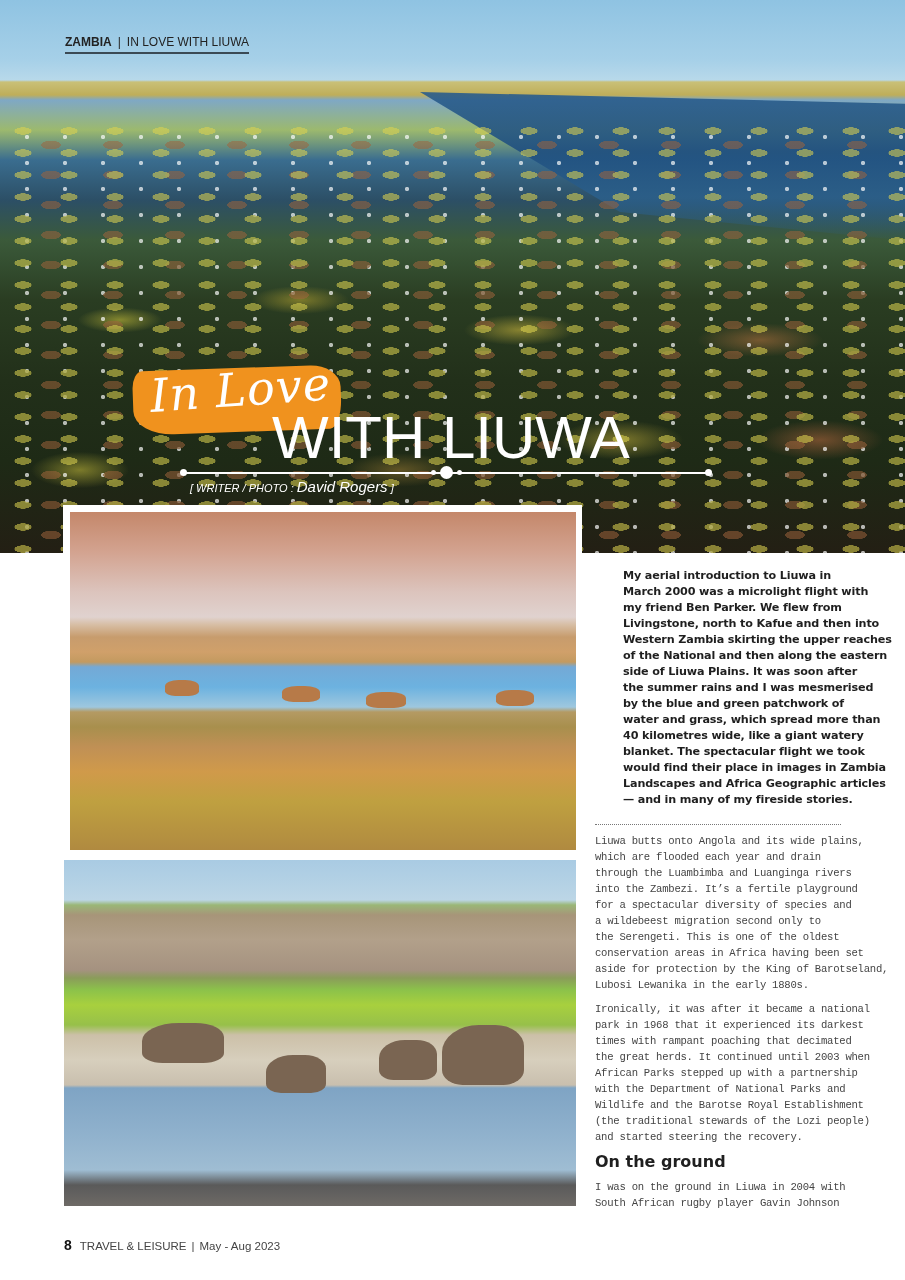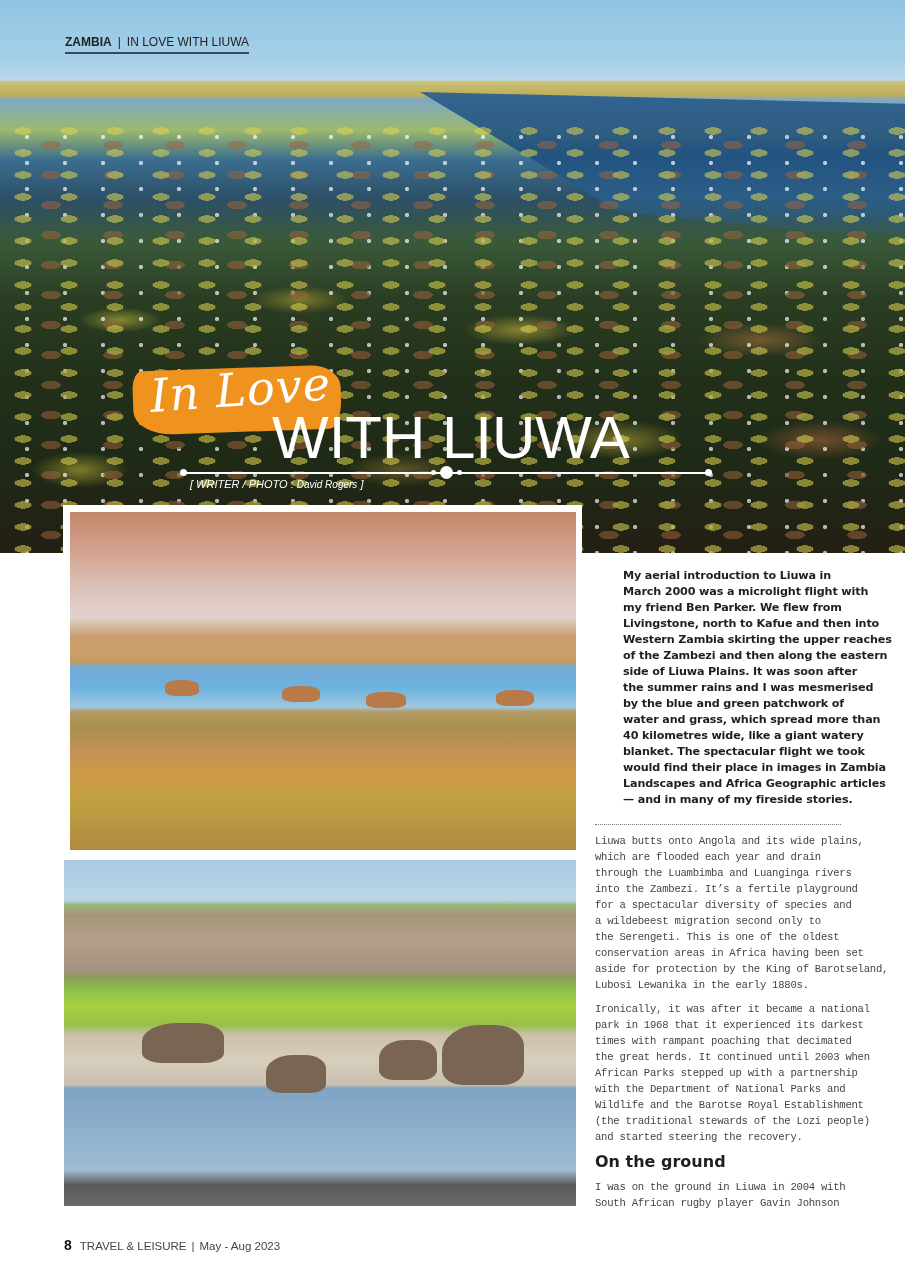--- a/index.html
+++ b/index.html
@@ -72,21 +72,21 @@
   .dot { position: absolute; background: #fff; border-radius: 50%; }
   .dot.l { left: 180px; top: 469px; width: 7px; height: 7px; }
   .dot.r { left: 705px; top: 469px; width: 7px; height: 7px; }
   .dot.c { left: 440px; top: 466px; width: 13px; height: 13px; }
   .dot.cl { left: 431px; top: 470px; width: 5px; height: 5px; }
   .dot.cr { left: 457px; top: 470px; width: 5px; height: 5px; }
   .byline {
     position: absolute; left: 190px; top: 478px;
     font-family: "Liberation Sans", sans-serif; font-style: italic; font-size: 11px; color: #fff; white-space: nowrap;
   }
-  .byline .by-name { font-size: 10px; margin-top: 12px; }
+  .byline .by-name { font-size: 15px; margin-top: 12px; }
 
   
   .photo-frame {
     position: absolute; left: 63px; top: 505px; width: 519px; height: 352px; background: #fff;
   }
   .photo-lechwe {
     position: absolute; left: 70px; top: 512px; width: 506px; height: 338px; overflow: hidden;
     background: linear-gradient(180deg,
       #c4876a 0px, #d3a390 40px, #dcc4bd 80px, #e0d2cf 105px,
       #d8c0a8 112px, #c79c6d 125px, #d0a06a 140px, #c39a60 150px,
@@ -171,21 +171,21 @@
   <div class="hyena" style="left:315px;top:180px;width:58px;height:40px;"></div>
   <div class="hyena" style="left:378px;top:165px;width:82px;height:60px;"></div>
 </div>
 
 <div class="col lead">
   <p>My aerial introduction to Liuwa in</p>
   <p>March 2000 was a microlight flight with</p>
   <p>my friend Ben Parker. We flew from</p>
   <p>Livingstone, north to Kafue and then into</p>
   <p>Western Zambia skirting the upper reaches</p>
-  <p>of the Zambezi and then along the eastern</p>
+  <p>of the National and then along the eastern</p>
   <p>side of Liuwa Plains. It was soon after</p>
   <p>the summer rains and I was mesmerised</p>
   <p>by the blue and green patchwork of</p>
   <p>water and grass, which spread more than</p>
   <p>40 kilometres wide, like a giant watery</p>
   <p>blanket. The spectacular flight we took</p>
   <p>would find their place in images in Zambia</p>
   <p>Landscapes and Africa Geographic articles</p>
   <p>— and in many of my fireside stories.</p>
 </div>

